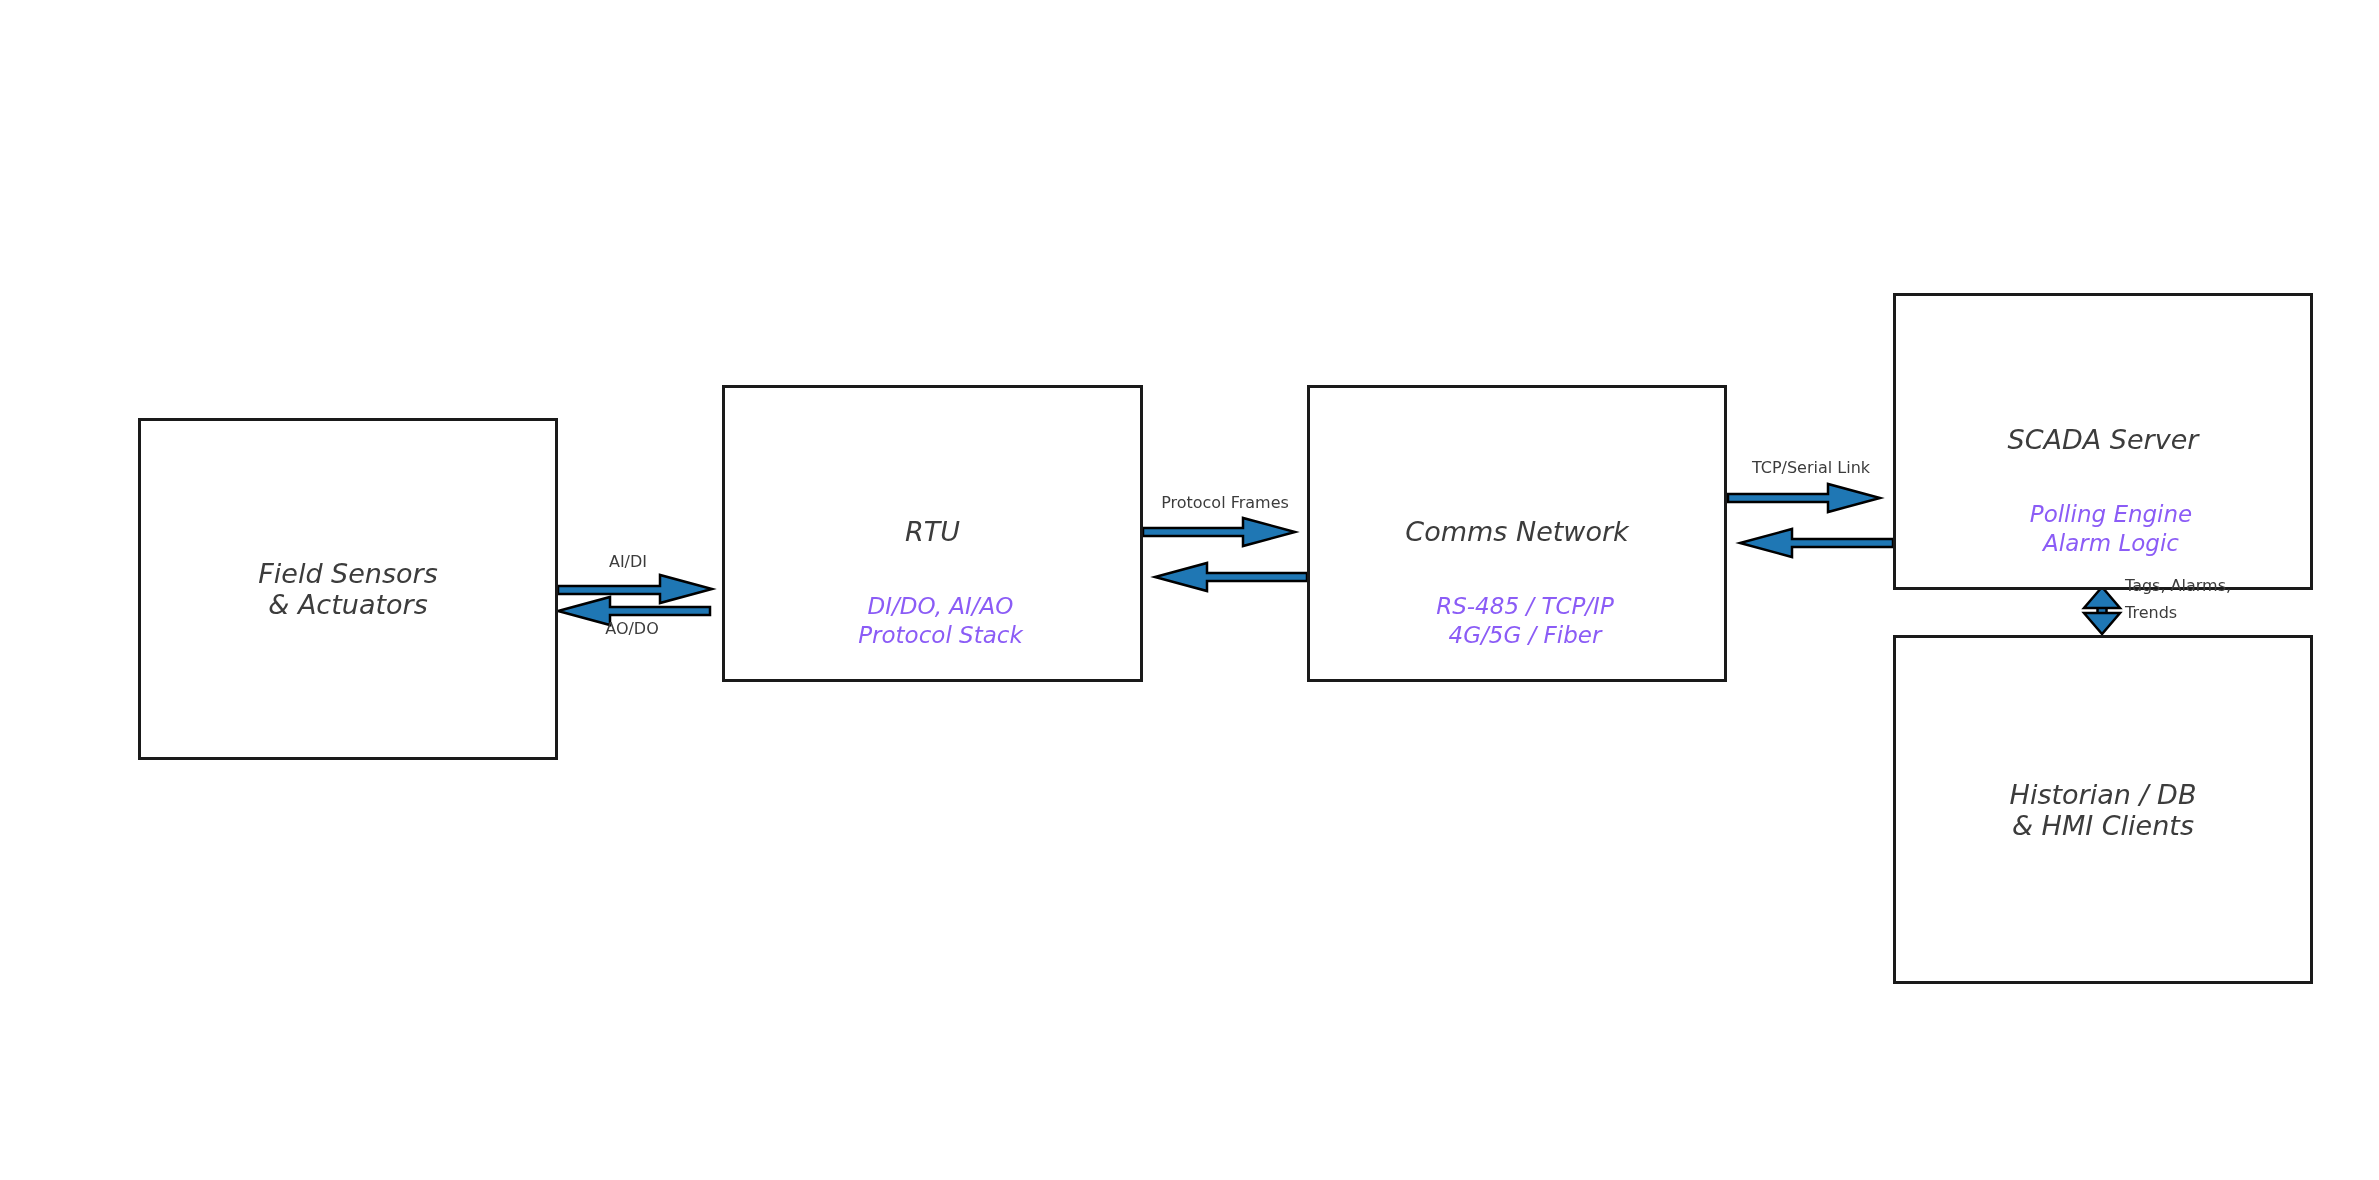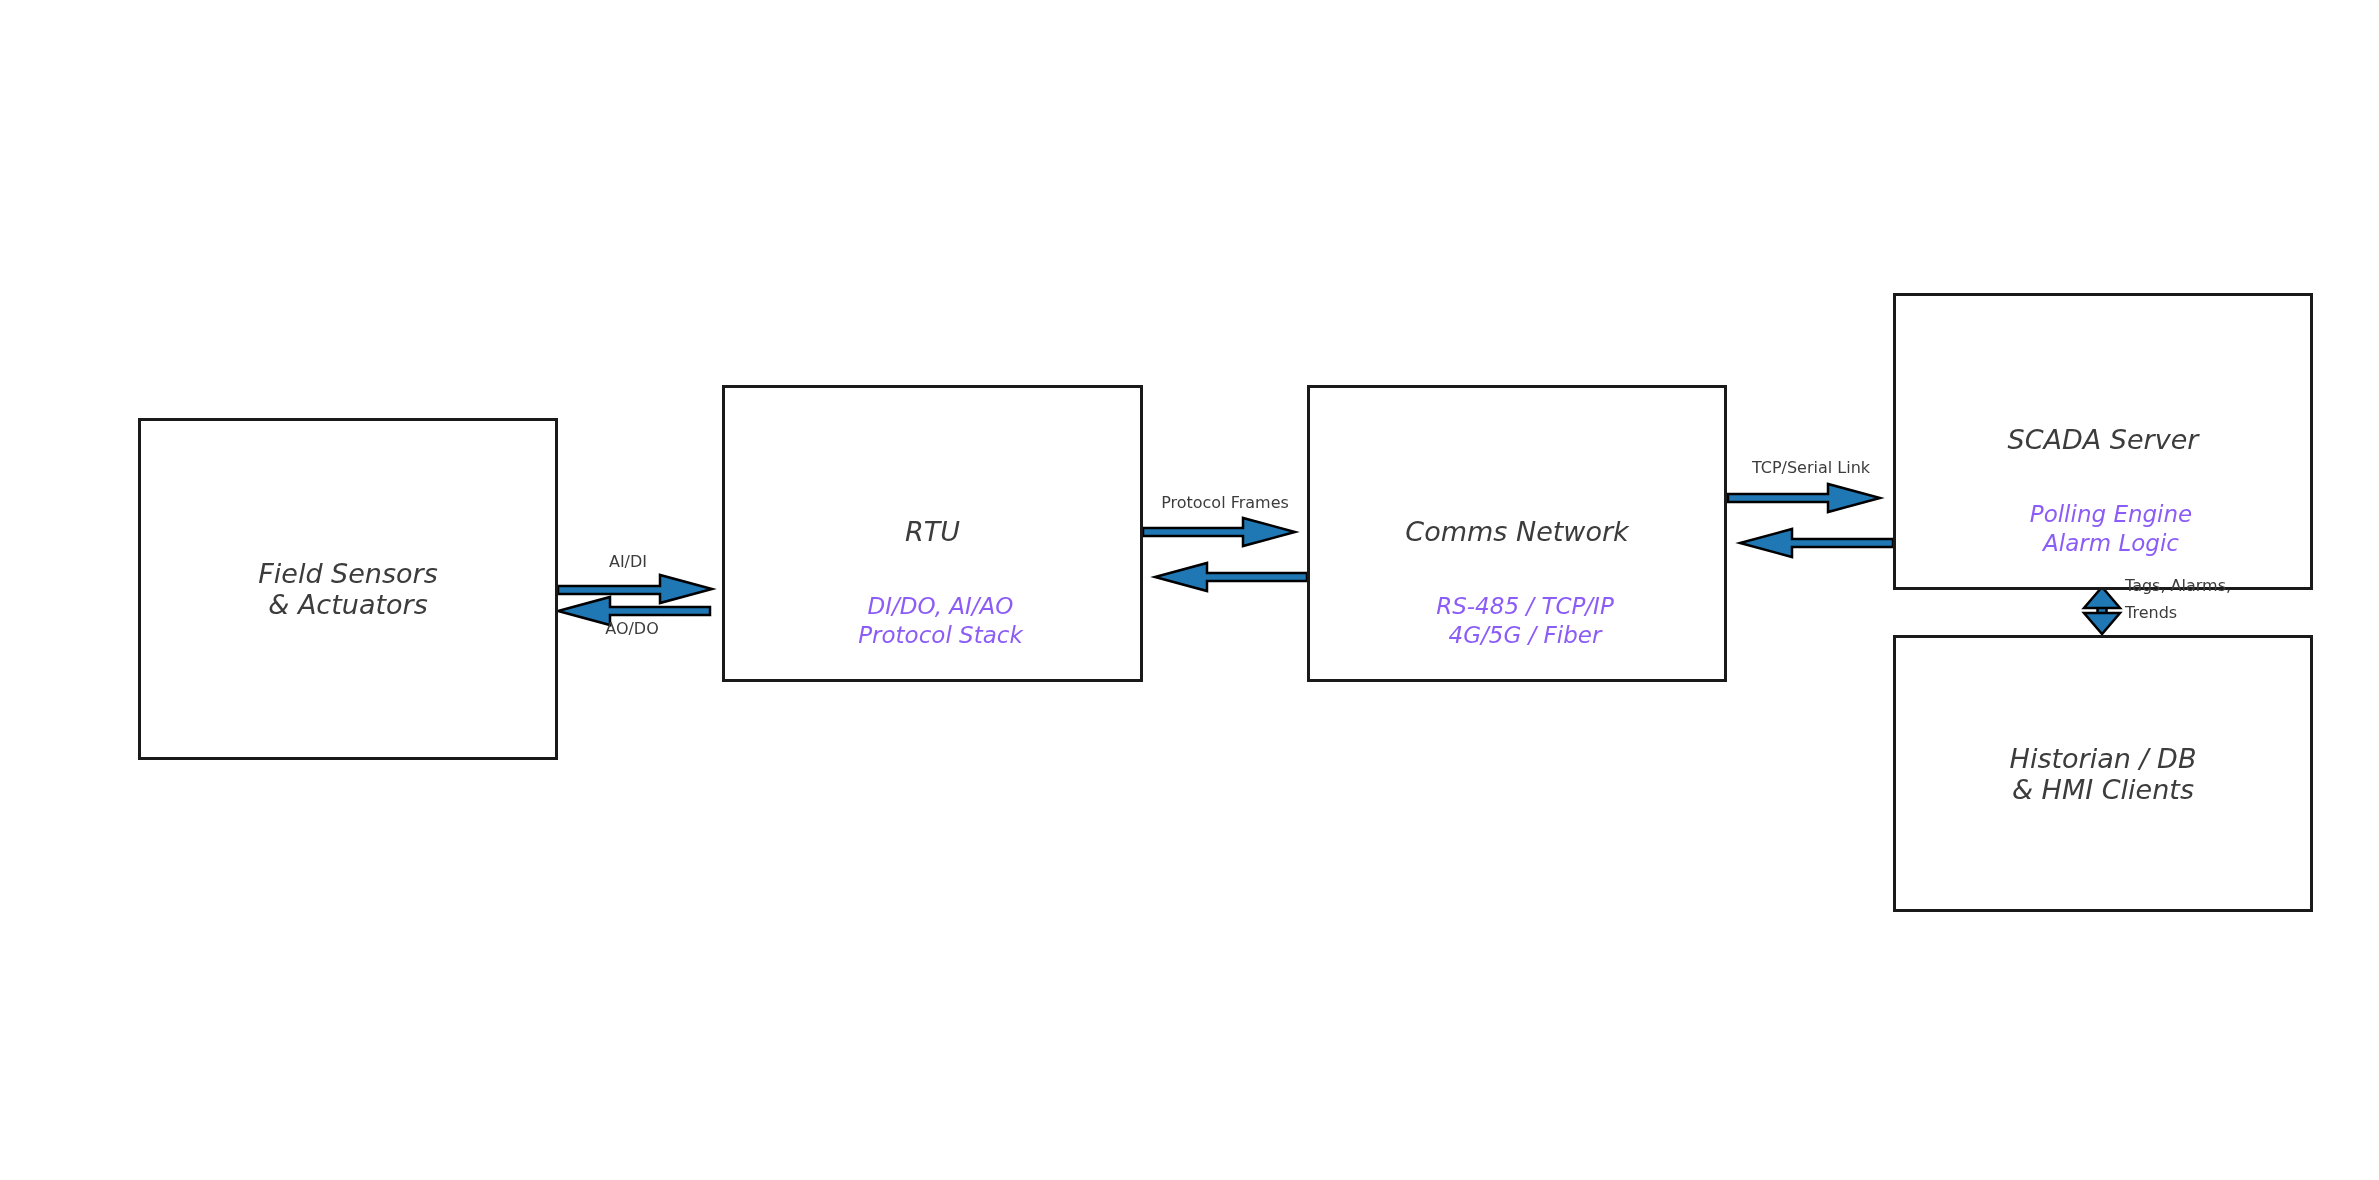--- a/index.html
+++ b/index.html
@@ -134,21 +134,21 @@
   </div>
 
   <div class="node" style="left:1893px; top:293px; width:420px; height:297px;">
     <div class="node-title" style="top:49%;">SCADA Server</div>
     <div class="node-sub" style="top:80%;">
       <div>Polling Engine</div>
       <div>Alarm Logic</div>
     </div>
   </div>
 
-  <div class="node" style="left:1893px; top:635px; width:420px; height:277px;">
+  <div class="node" style="left:1893px; top:635px; width:420px; height:349px;">
     <div class="center-block">
       <div>Historian / DB</div>
       <div>&amp; HMI Clients</div>
     </div>
   </div>
 
   <div class="edge-label centered" style="left:628px; top:561px;">AI/DI</div>
 
   <div class="edge-label centered" style="left:632px; top:628px;">AO/DO</div>
 

